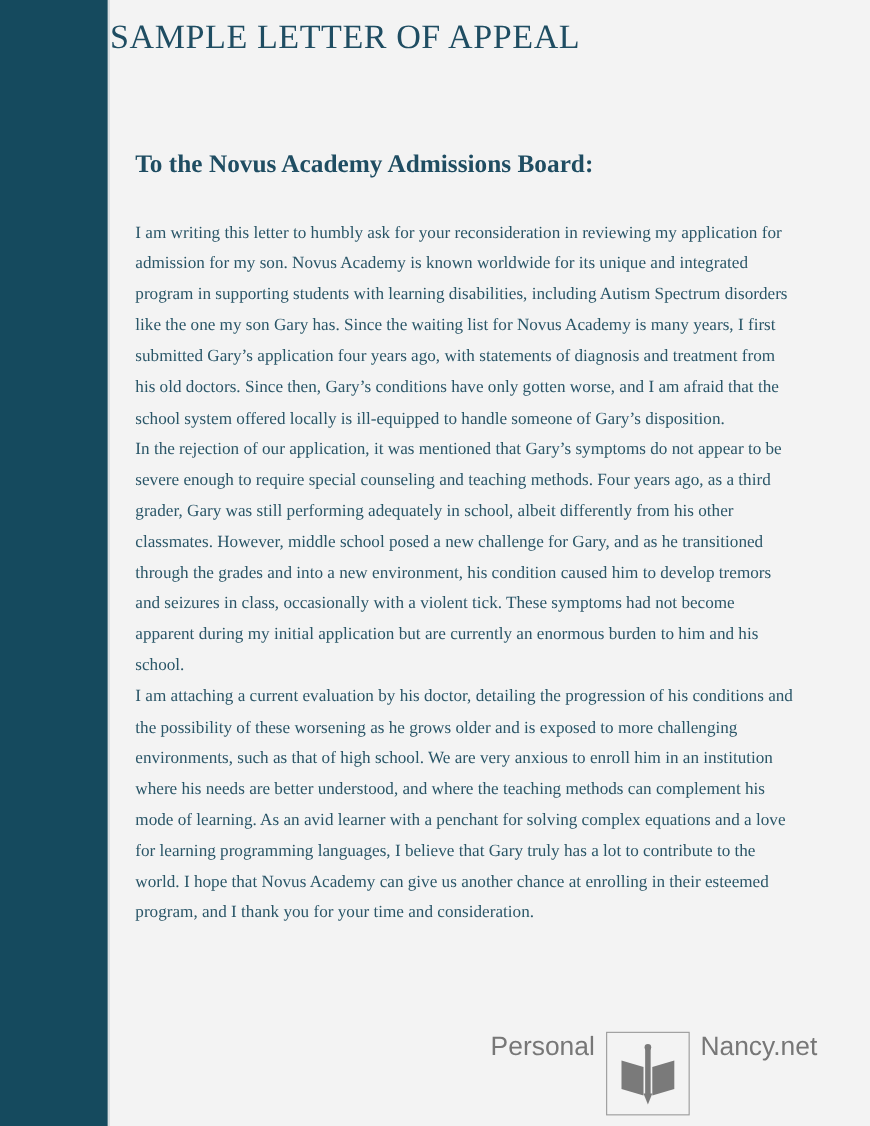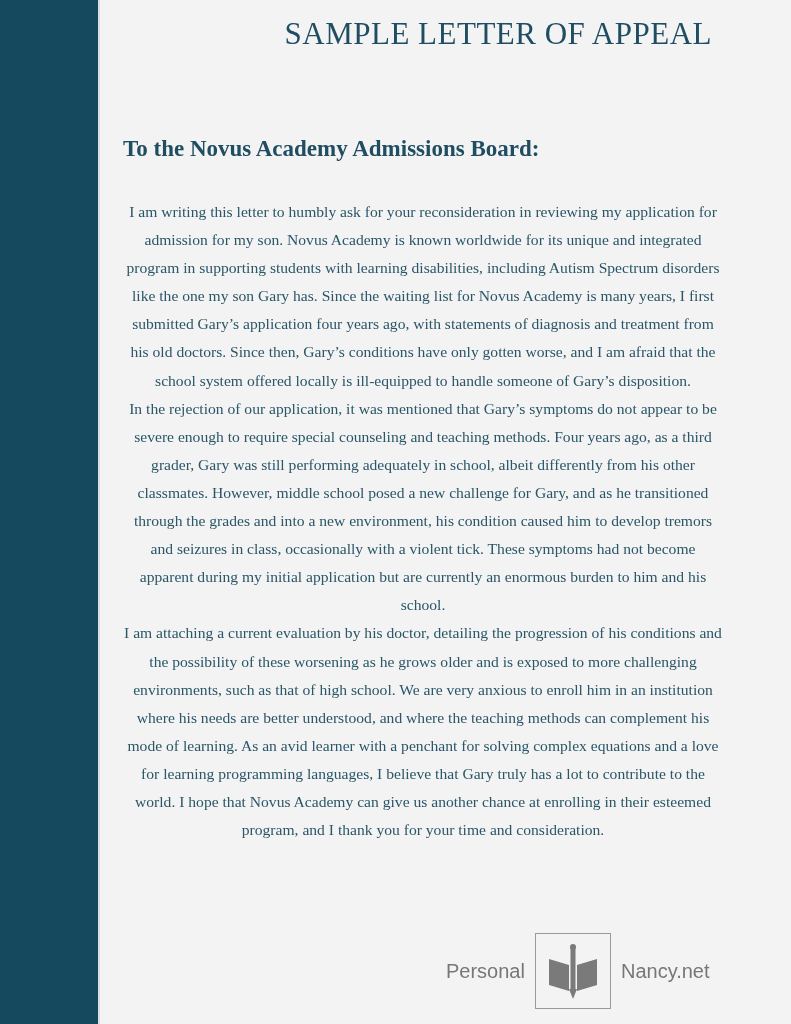--- a/index.html
+++ b/index.html
@@ -11,40 +11,40 @@
   .sidebar {
     position: absolute; left: 0; top: 0; width: 98px; height: 1024px;
     background: #154a5e;
   }
   .sidebar-edge {
     position: absolute; left: 98px; top: 0; width: 2px; height: 1024px;
     background: #d9dfe2;
   }
   .title {
     position: absolute; left: 100px; width: 612px; top: 14px;
-    text-align: right; color: #1f4d62;
+    text-align: left; color: #1f4d62;
     font-family: "Liberation Serif", serif;
     font-size: 31px; line-height: 40px; letter-spacing: 0.5px;
   }
   .salutation {
     position: absolute; left: 123px; top: 136px;
     font-family: "Liberation Serif", serif;
     font-weight: bold; font-size: 23px; color: #1f4d62;
   }
   .body-text {
     position: absolute; left: 123px; top: 198px; width: 600px;
     font-family: "Liberation Serif", serif;
     font-size: 15.6px; line-height: 28.1px; color: #2a5668;
   }
-  .body-text p { margin: 0; text-align: center; }
+  .body-text p { margin: 0; }
   .logo {
     position: absolute; left: 446px; top: 938px; height: 66px;
-    display: flex; align-items: center;
+    display: flex; 
     font-family: "Liberation Sans", sans-serif; color: #777;
-    font-size: 20px;
+    font-size: 24px;
   }
   .logo-box {
     width: 76px; height: 76px; border: 1.5px solid #999;
     margin: 0 10px; display: flex; align-items: center; justify-content: center;
     box-sizing: border-box;
   }
 </style>
 </head>
 <body>
 

